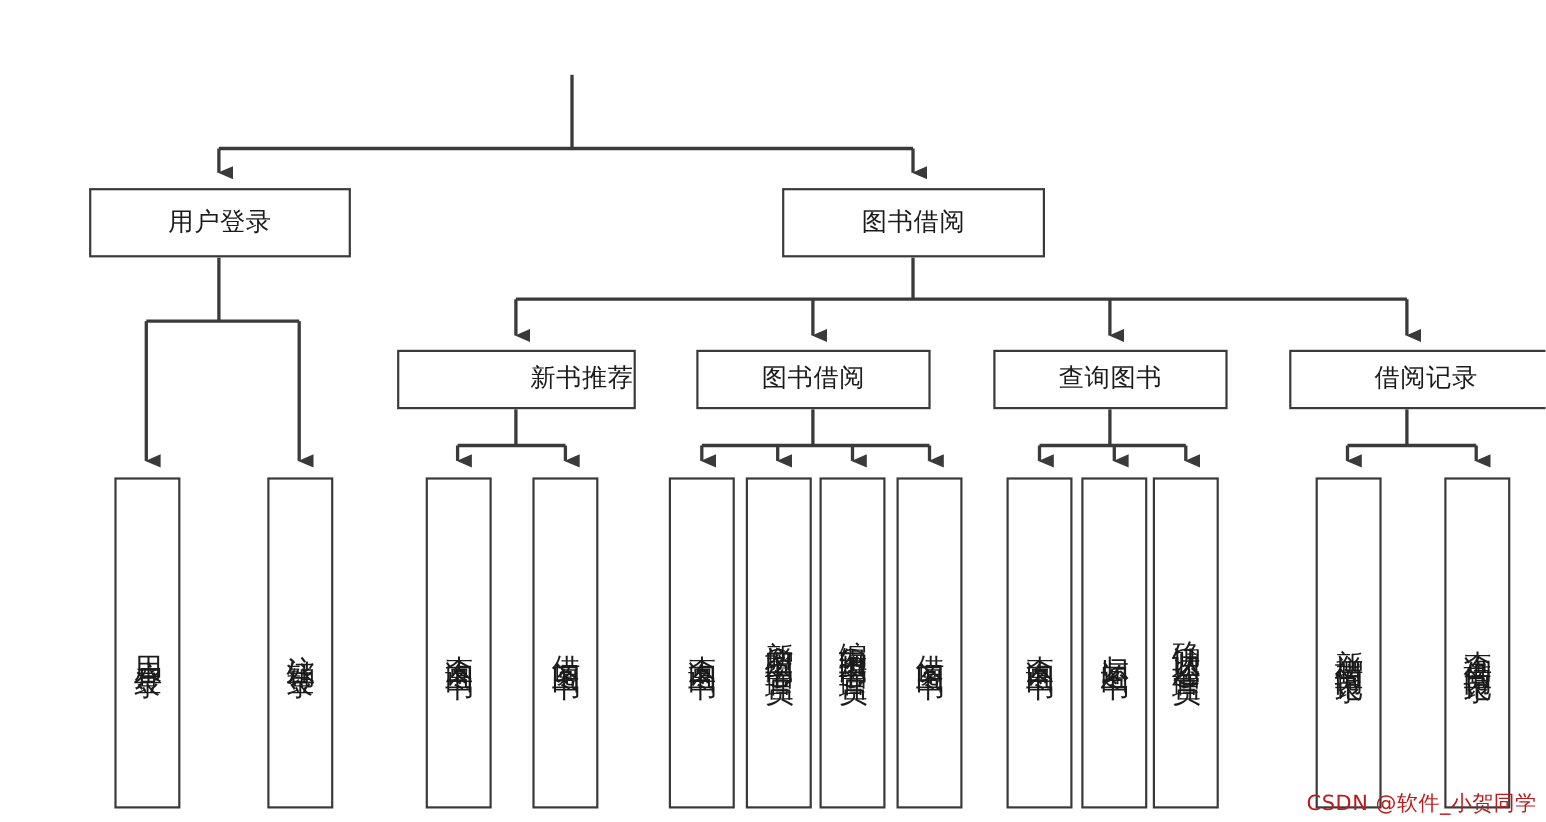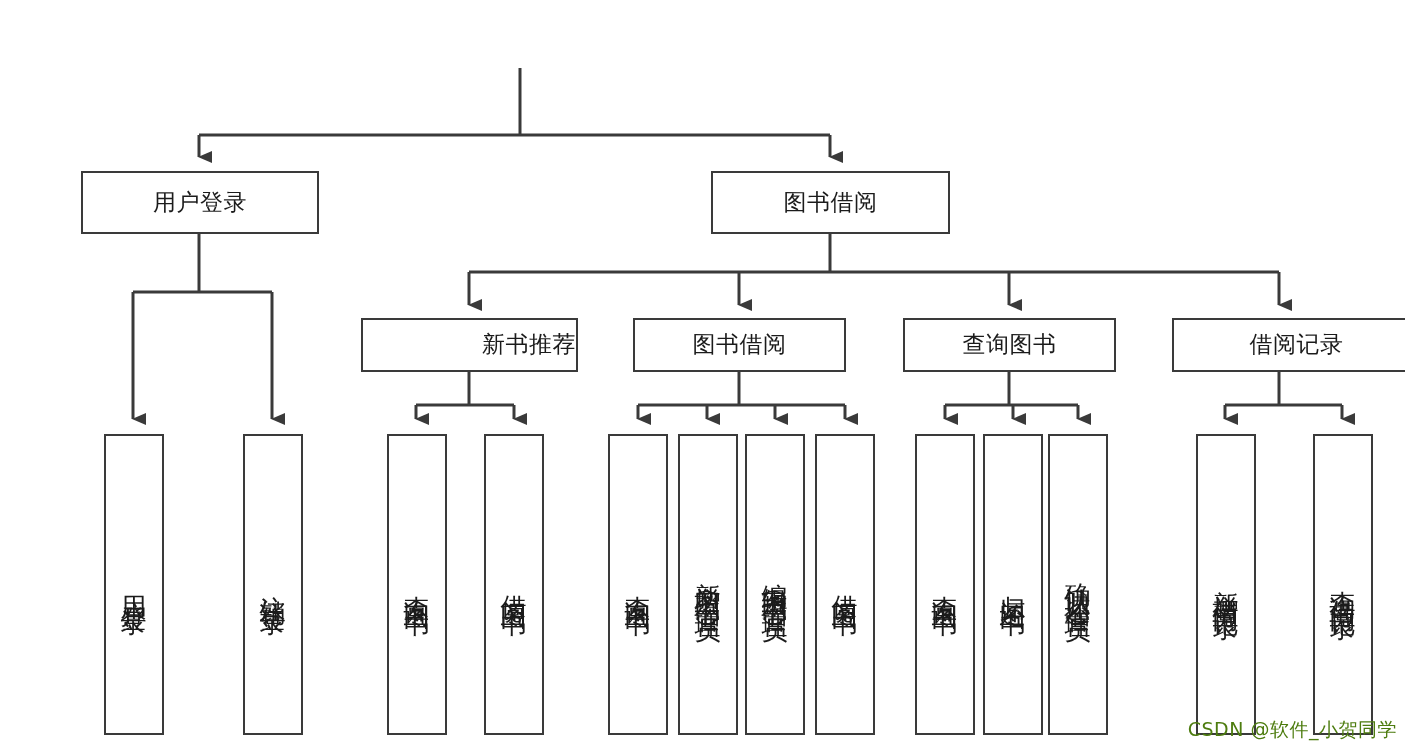--- a/index.html
+++ b/index.html
@@ -61,21 +61,21 @@
     text-orientation: upright;
     font-size: 26px;
     line-height: 1.0;
     letter-spacing: 5px;
   }
   .watermark {
     position: absolute;
     right: 8px;
     bottom: 4px;
     font-size: 19px;
-    color: #4d7c0f;
+    color: #b91c1c;
     letter-spacing: 0.5px;
     white-space: nowrap;
     font-family: "DejaVu Sans", "Liberation Sans", sans-serif;
   }
 </style>
 </head>
 <body>
 
 <div id="diagram-root">
 

